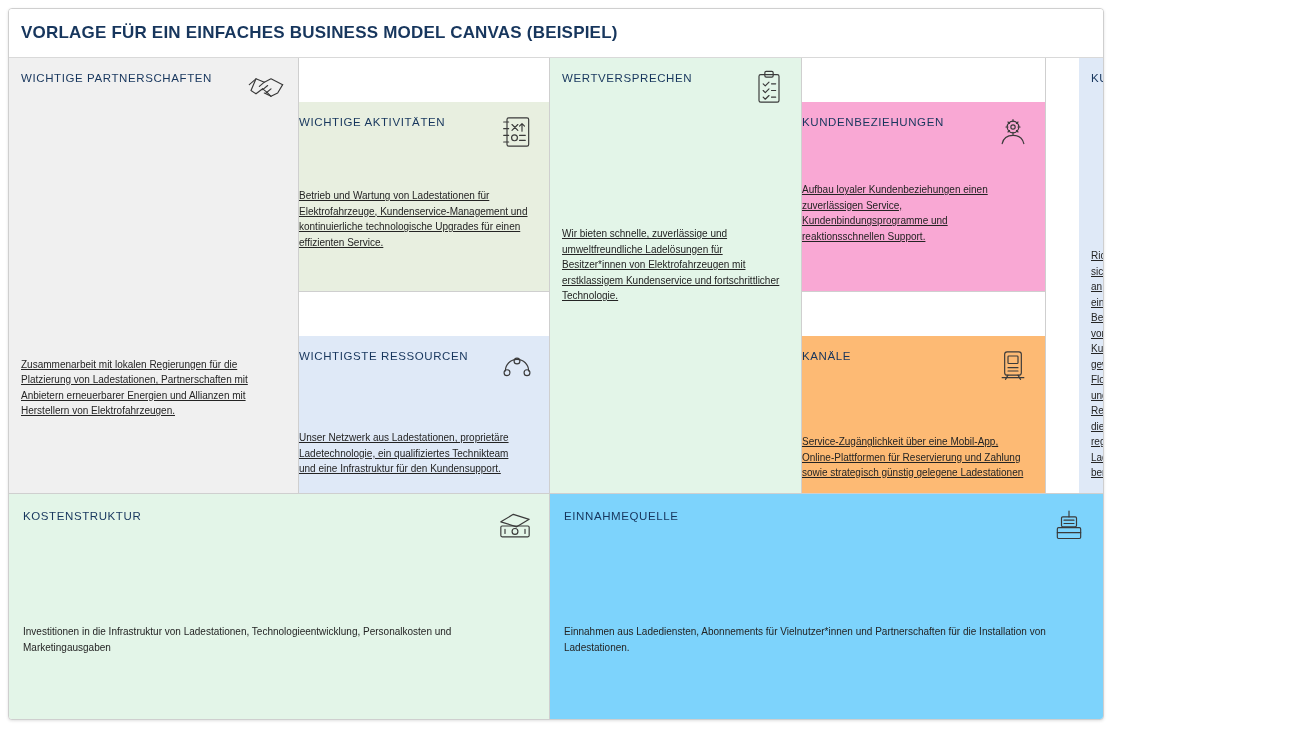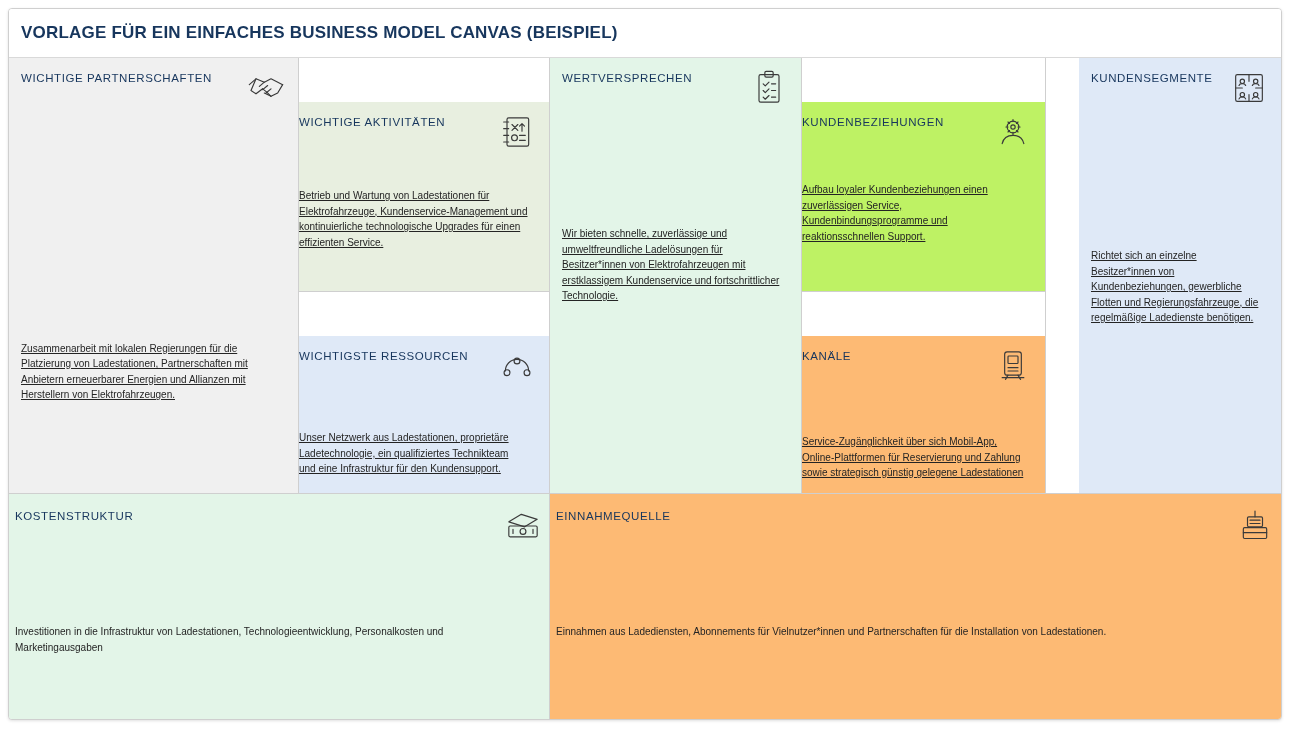--- a/index.html
+++ b/index.html
@@ -16,21 +16,21 @@
     width: 1300px;
     height: 731px;
     box-sizing: border-box;
     background: #ffffff;
     overflow: hidden;
   }
   .frame {
     position: absolute;
     left: 8px;
     top: 8px;
-    width: 1274px;
+    width: 1096px;
     height: 712px;
     box-sizing: border-box;
     border: 1px solid #cfcfcf;
     border-radius: 4px;
     background: #ffffff;
     box-shadow: 0 1px 3px rgba(0,0,0,0.12);
     display: flex;
     flex-direction: column;
     overflow: hidden;
   }
@@ -84,21 +84,21 @@
     box-sizing: border-box;
     position: relative;
     padding: 10px 12px 12px 0;
     display: flex;
     flex-direction: column;
     overflow: hidden;
     margin-top: 44px;
   }
   .sub-activities { flex: 0 0 190px; background: #e8efe0; border-bottom: 1px solid #cfcfcf; }
   .sub-resources  { flex: 1 1 auto; background: #dfe9f7; }
-  .sub-relations  { flex: 0 0 190px; background: #bef264; border-bottom: 1px solid #cfcfcf; }
+  .sub-relations  { flex: 0 0 190px; background: #f9a8d4; border-bottom: 1px solid #cfcfcf; }
   .sub-channels   { flex: 1 1 auto; background: #fdba74; }
 
   .cell-head {
     display: flex;
     align-items: flex-start;
     justify-content: space-between;
     min-height: 40px;
   }
   .cell-title {
     font-size: 11.5px;
@@ -119,31 +119,31 @@
 
   .body-text {
     font-size: 10px;
     line-height: 1.55;
     color: #242424;
     max-width: 96%;
     text-decoration: underline;
   }
 
   
-  .t-bottom { margin-top: auto; margin-bottom: 78px; }
+  .t-bottom { margin-top: auto; margin-bottom: 62px; }
   .t-act    { margin-top: 36px; }
   .t-res    { margin-top: 44px; }
   .t-value  { margin-top: 118px; }
   .t-rel    { margin-top: 30px; }
   .t-chan   { margin-top: 48px; }
   .t-seg    { margin-top: 140px; }
 
-  .bottom-cell { box-sizing: border-box; position: relative; padding: 12px 6px; display: flex; flex-direction: column; }
+  .bottom-cell { box-sizing: border-box; position: relative; padding: 12px 14px; display: flex; flex-direction: column; }
   .cost    { flex: 0 0 541px; background: #e3f5e8; border-right: 1px solid #cfcfcf; }
-  .revenue { flex: 1 1 auto; background: #fdba74; }
+  .revenue { flex: 1 1 auto; background: #7dd3fc; }
   .bottom-head { display: flex; align-items: flex-start; justify-content: space-between; }
   .bottom-text { font-size: 10px; line-height: 1.6; color: #242424; margin-top: 78px; max-width: 97%; }
 </style>
 </head>
 <body>
 
 <div class="page">
   <div class="frame">
 
     <div class="title-bar">
@@ -243,21 +243,21 @@
               <span class="icon">
                 <svg viewBox="0 0 48 48" fill="none" stroke="currentColor" stroke-width="1.4" stroke-linecap="round" stroke-linejoin="round">
                   <rect x="14" y="7" width="20" height="28" rx="3"></rect>
                   <rect x="18" y="12" width="12" height="9" rx="1"></rect>
                   <path d="M18 26 h12 M18 30 h12"></path>
                   <path d="M11 38 h26"></path>
                   <path d="M18 35 l-3 5 M30 35 l3 5"></path>
                 </svg>
               </span>
             </div>
-            <div class="body-text t-chan">Service-Zugänglichkeit über sich Mobil-App, Online-Plattformen für Reservierung und Zahlung sowie strategisch günstig gelegene Ladestationen</div>
+            <div class="body-text t-chan">Service-Zugänglichkeit über eine Mobil-App, Online-Plattformen für Reservierung und Zahlung sowie strategisch günstig gelegene Ladestationen</div>
           </div>
         </div>
 
         <div class="cell col-segments">
           <div class="cell-head">
             <div class="cell-title">KUNDENSEGMENTE</div>
             <span class="icon">
               <svg viewBox="0 0 48 48" fill="none" stroke="currentColor" stroke-width="1.4" stroke-linecap="round" stroke-linejoin="round">
                 <rect x="8" y="8" width="32" height="32" rx="2"></rect>
                 <path d="M24 8 v8 M8 24 h8 M24 40 v-8 M40 24 h-8"></path>

